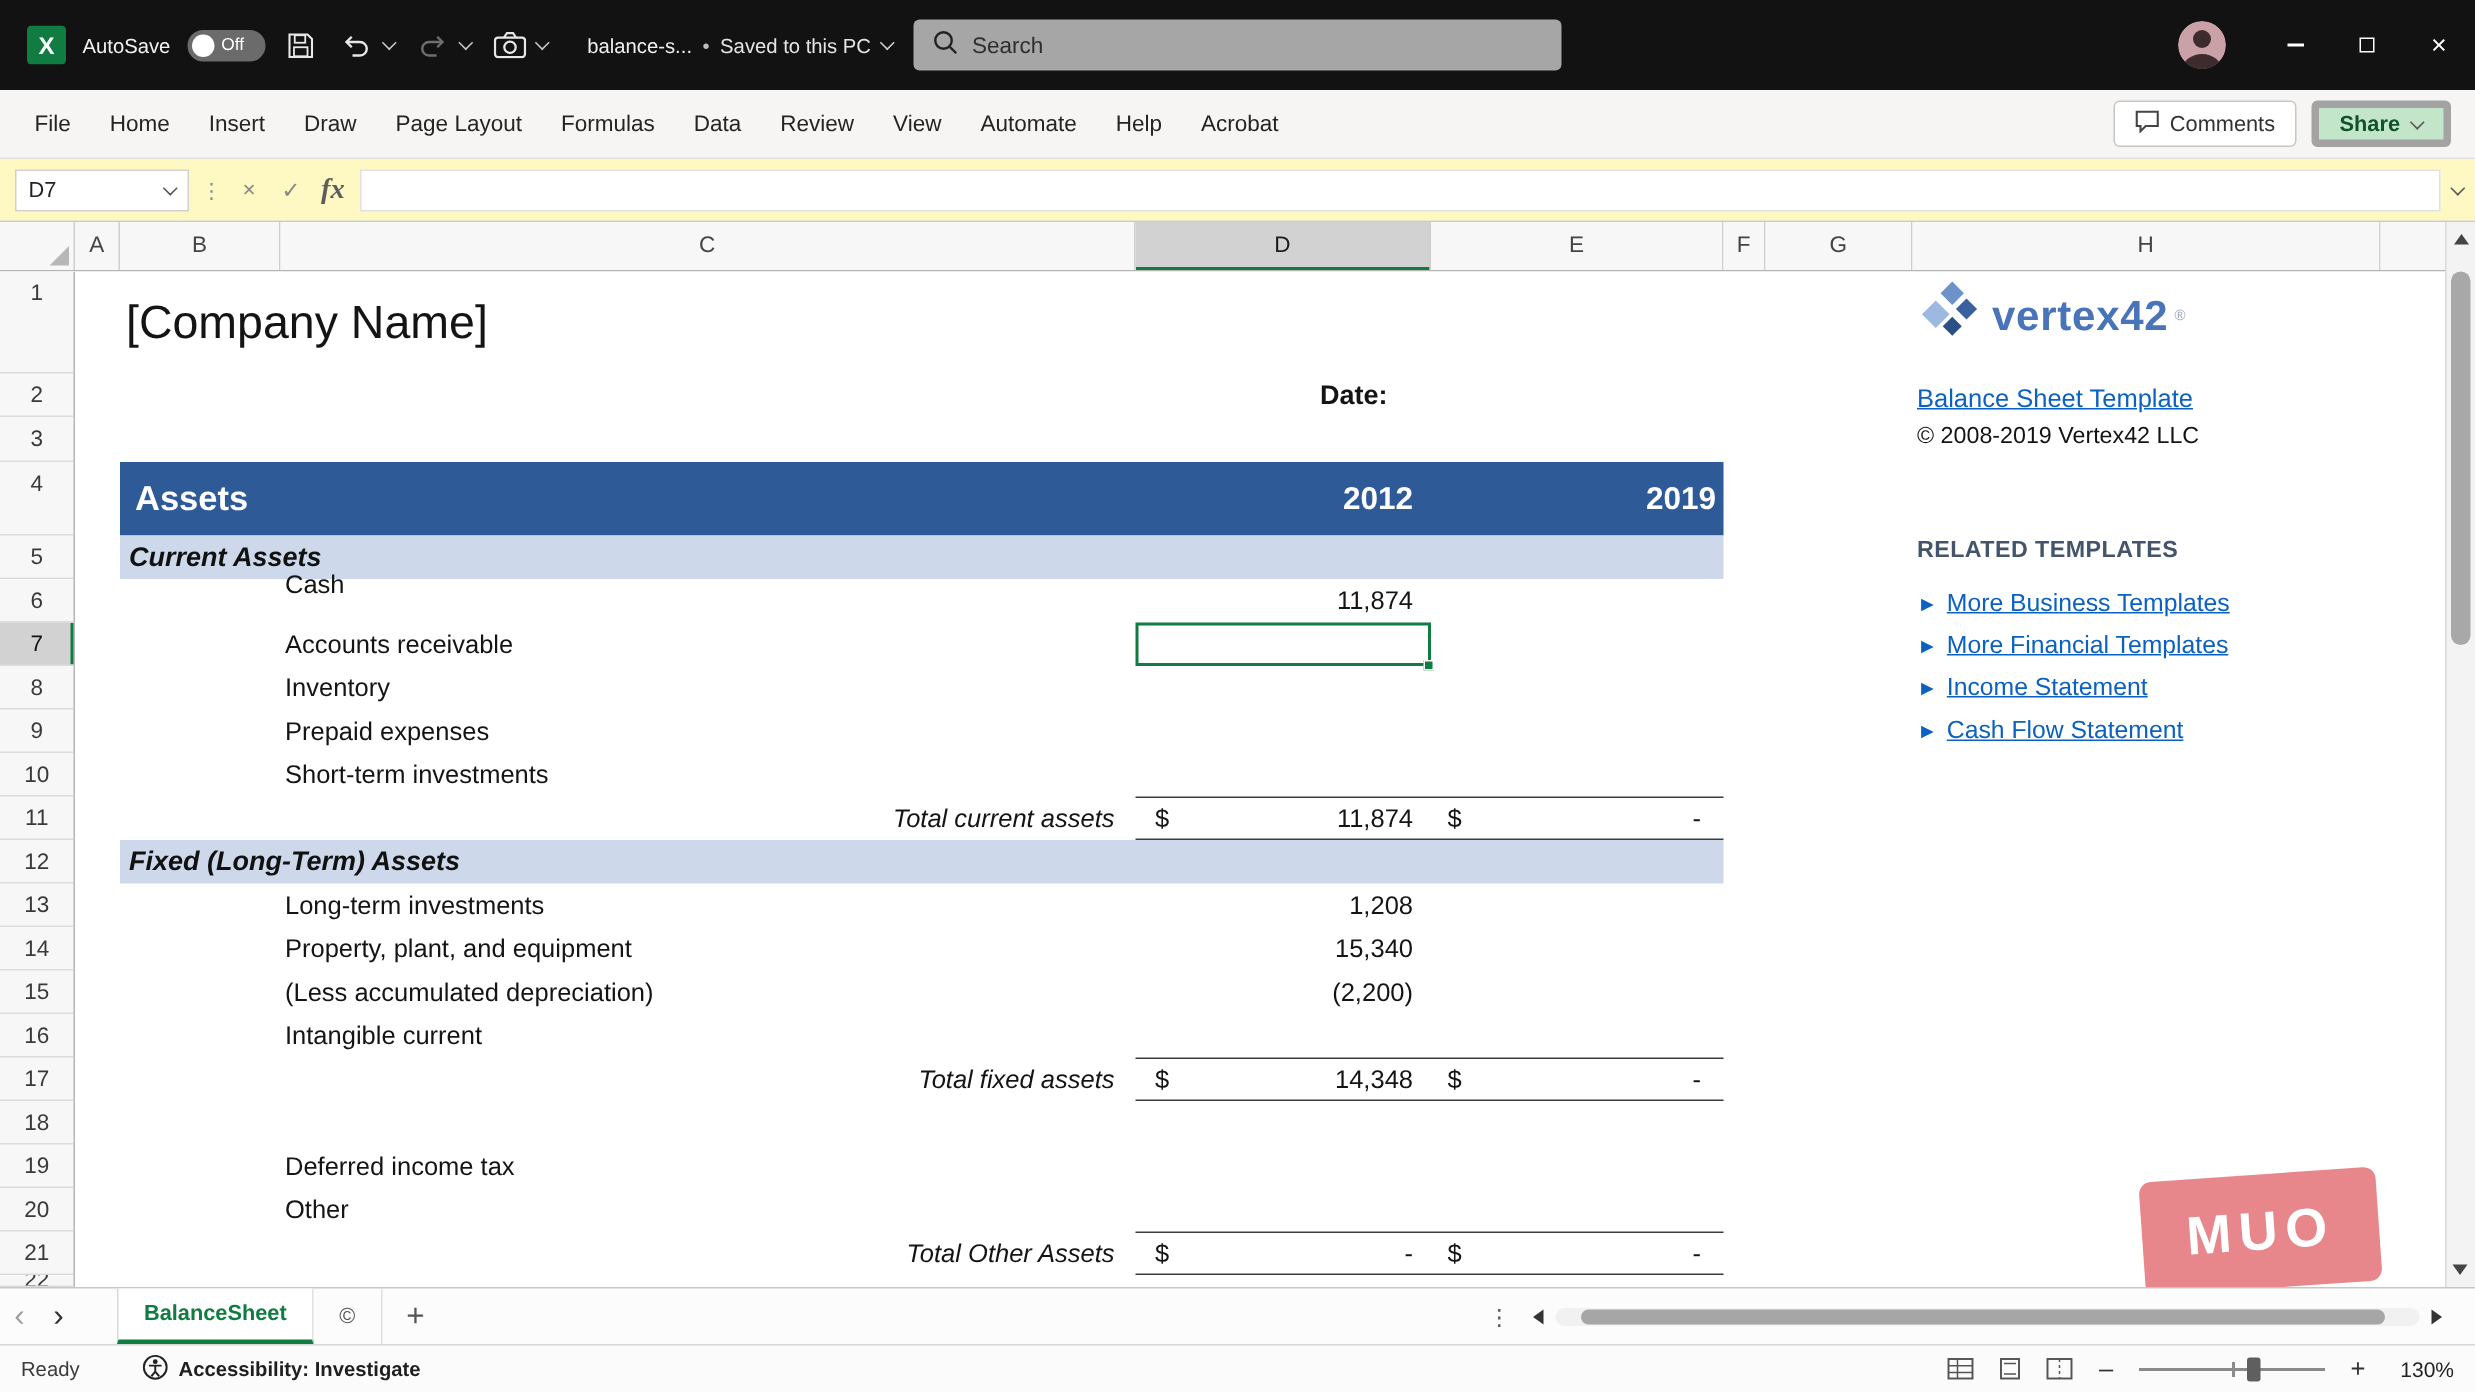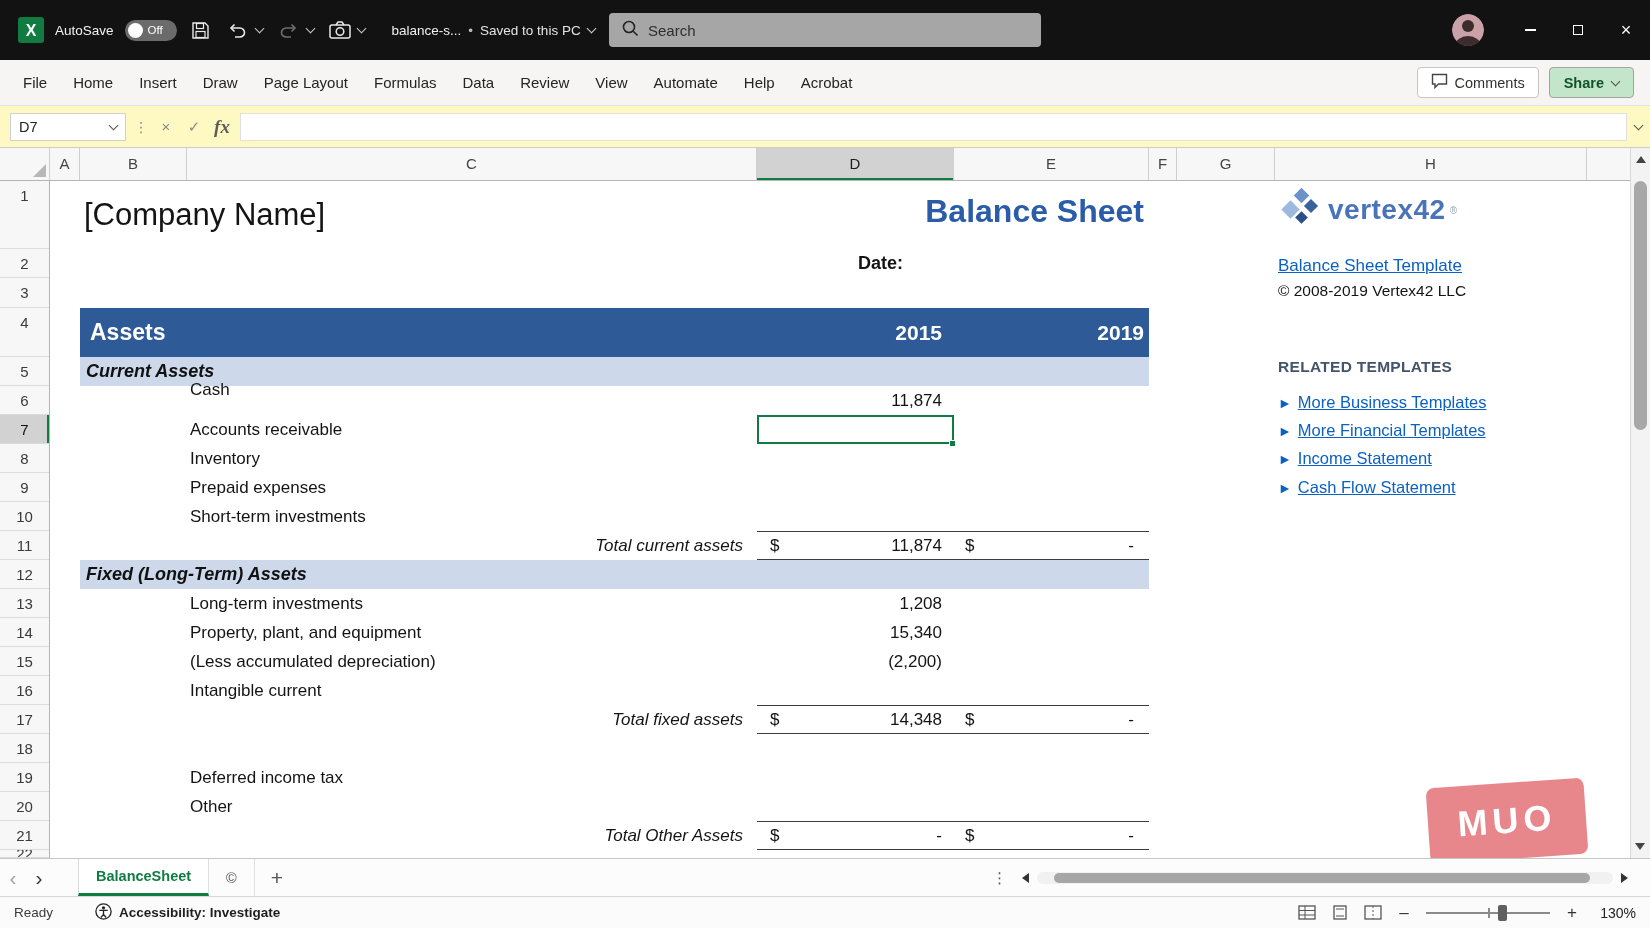--- a/index.html
+++ b/index.html
@@ -29,21 +29,21 @@
   .winbtn { width:48px; height:100%; display:flex; align-items:center; justify-content:center; color:#fff; font-size:18px; cursor:pointer; }
   .minbar { width:11px; height:1.5px; background:#fff; }
   .restore-box { width:10px; height:10px; border:1.4px solid #fff; display:inline-block; }
 
   
   .ribbonrow { height:46px; background:#f6f5f4; display:flex; align-items:center; border-bottom:1px solid #e3e1df; flex:0 0 auto; }
   .rtabs { display:flex; padding-left:10px; }
   .rtab { padding:0 13px; font-size:15px; line-height:45px; color:#252423; cursor:pointer; white-space:nowrap; }
   .rright { margin-left:auto; display:flex; align-items:center; gap:10px; padding-right:16px; }
   .btn-comments { display:flex; align-items:center; gap:7px; height:31px; padding:0 13px; background:#fff; border:1px solid #c8c6c4; border-radius:4px; font-size:14.5px; color:#323130; cursor:pointer; }
-  .btn-share { display:flex; align-items:center; gap:8px; height:31px; padding:0 14px; background:#c3e5c9; border:1px solid #a3a3a3; border-radius:4px; font-size:14.5px; color:#10532b; font-weight:bold; cursor:pointer; }
+  .btn-share { display:flex; align-items:center; gap:8px; height:31px; padding:0 14px; background:#c3e5c9; border:5px solid #a3a3a3; border-radius:4px; font-size:14.5px; color:#10532b; font-weight:bold; cursor:pointer; }
 
   
   .formulabar { height:42px; background:#fef9c3; display:flex; align-items:center; border-bottom:1px solid #cfcdcb; padding:0 8px 0 10px; gap:8px; flex:0 0 auto; }
   .namebox { width:116px; height:28px; background:#fff; border:1px solid #d2d0ce; display:flex; align-items:center; justify-content:space-between; padding:0 8px; font-size:14.5px; color:#222; cursor:pointer; }
   .fb-dots { color:#8a8886; font-size:14px; }
   .fb-ico { font-size:15px; color:#8a8886; width:20px; text-align:center; cursor:pointer; }
   .fb-ico.fx { font-style:italic; font-weight:bold; color:#5f5d5b; font-family:"Liberation Serif", serif; font-size:19px; }
   .fb-input { flex:1; height:28px; background:#fff; border:1px solid #e2e0de; outline:none; padding:0 8px; font-size:14.5px; font-family:"Liberation Sans", sans-serif; }
 
   
@@ -56,21 +56,21 @@
 
   
   .grid { position:relative; flex:1 1 auto; background:#fff; overflow:hidden; }
   .gutter { position:absolute; left:0; top:0; bottom:0; width:50px; background:#f7f7f7; border-right:1px solid #b5b5b5; z-index:5; }
   .rn { text-align:center; font-size:15px; color:#3a3a3a; border-bottom:1px solid #dcdcdc; overflow:hidden; cursor:pointer; }
   .rn.sel { background:#d2d2d2; color:#111; box-shadow:inset -2px 0 0 #107C41; }
 
   .txt { position:absolute; color:#141414; white-space:nowrap; }
   .company { left:84px; top:16px; font-size:31px; }
   .bs-title { right:506px; top:12px; font-size:32px; font-weight:bold; color:#2b5ca8; }
-  .daterow { left:712px; top:68px; width:197px; height:29px; line-height:29px; text-align:right; padding-right:6px; font-weight:bold; font-size:18px; }
+  .daterow { left:734px; top:68px; width:197px; height:29px; line-height:29px; text-align:right; padding-right:6px; font-weight:bold; font-size:18px; }
 
   .banner { position:absolute; left:80px; top:127px; width:1069px; height:49px; background:#2E5B97; color:#fff; display:flex; align-items:center; }
   .b-label { flex:1; padding-left:10px; font-size:23px; font-weight:bold; }
   .b-y1 { width:197px; text-align:right; padding-right:12px; font-size:21px; font-weight:bold; }
   .b-y2 { width:195px; text-align:right; padding-right:5px; font-size:21px; font-weight:bold; }
 
   .secrow { position:absolute; left:80px; width:1069px; height:29px; line-height:29px; background:#CDD9EB; font-weight:bold; font-style:italic; font-size:18px; padding-left:6px; color:#111; }
   .ilabel { position:absolute; left:190px; width:560px; height:29px; line-height:29px; font-size:17px; }
   .ival { position:absolute; left:757px; width:197px; height:29px; line-height:29px; text-align:right; padding-right:12px; font-size:17px; }
   .ival.e { left:954px; width:195px; padding-right:15px; }
@@ -287,26 +287,25 @@
         <div class="rn" style="height: 29px; line-height: 29px;">16</div>
         <div class="rn" style="height: 29px; line-height: 29px;">17</div>
         <div class="rn" style="height: 29px; line-height: 29px;">18</div>
         <div class="rn" style="height: 29px; line-height: 29px;">19</div>
         <div class="rn" style="height: 29px; line-height: 29px;">20</div>
         <div class="rn" style="height: 29px; line-height: 29px;">21</div>
         <div class="rn" style="height: 8px; line-height: 8px;">22</div>
       </div>
 
     <div class="txt company">[Company Name]</div>
-    <div class="txt bs-title">Balance Sheet</div>
     <div class="txt daterow">Date:</div>
 
     <div class="banner">
       <span class="b-label">Assets</span>
-      <span class="b-y1">2015</span>
+      <span class="b-y1">2012</span>
       <span class="b-y2">2019</span>
     </div>
 
     <div class="secrow" style="top:176px">Current Assets</div>
     <div class="txt ilabel" style="top:194px">Cash</div>
     <div class="txt ival" style="top:205px">11,874</div>
     <div class="txt ilabel" style="top:234px">Accounts receivable</div>
     <div class="txt ilabel" style="top:263px">Inventory</div>
     <div class="txt ilabel" style="top:292px">Prepaid expenses</div>
     <div class="txt ilabel" style="top:321px">Short-term investments</div>

